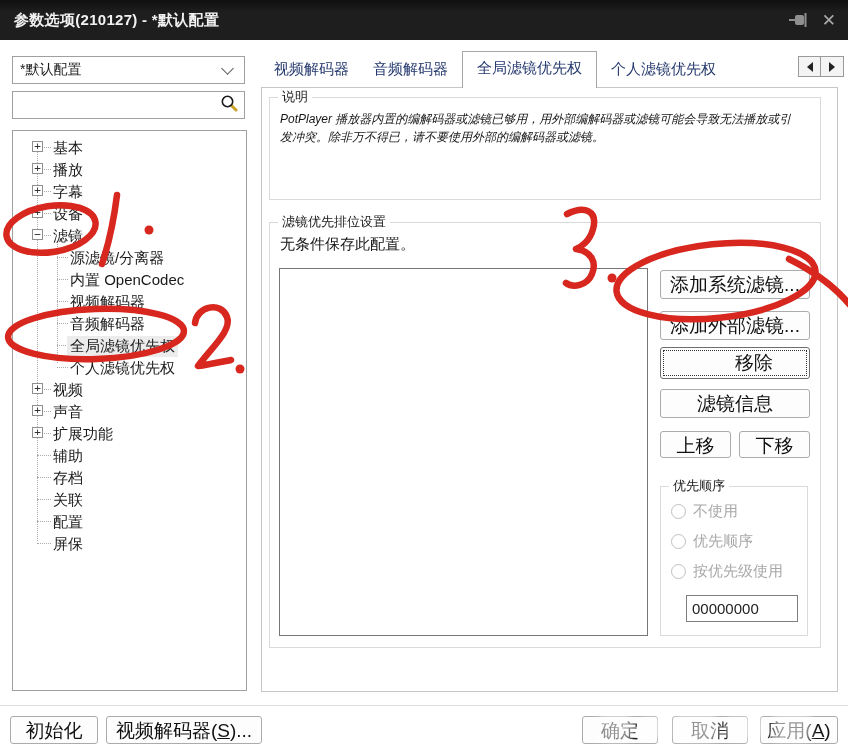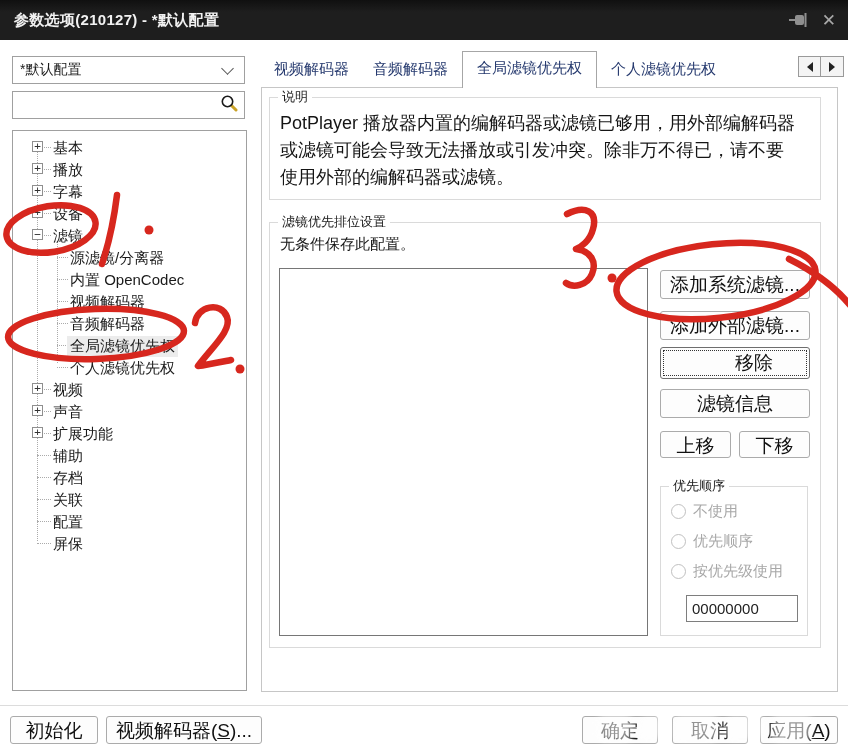--- a/index.html
+++ b/index.html
@@ -73,21 +73,21 @@
     position:absolute;left:261px;top:87px;width:577px;height:605px;box-sizing:border-box;
     border:1px solid #c6c6c6;background:#fff;z-index:1;
   }
   .groupbox{position:absolute;border:1px solid #dadada;box-sizing:border-box;}
   .groupbox .legend{
     position:absolute;top:-10px;left:8px;background:#fff;padding:0 4px;
     font-size:13px;color:#1a1a1a;white-space:nowrap;
   }
   .desc-text{
     position:absolute;left:10px;top:12px;width:520px;
-    font-size:18px;line-height:1.5;color:#151515;
+    font-size:12px;line-height:1.5;color:#151515;font-style:italic;
   }
   .note-text{position:absolute;left:10px;top:12px;font-size:15px;color:#151515;}
   .listbox{
     position:absolute;box-sizing:border-box;border:1px solid #767676;background:#fff;
   }
   .btncol button, .footer button{
     box-sizing:border-box;border:1px solid #ababab;border-radius:3px;background:#fdfdfd;
     font-size:19px;color:#111;font-family:inherit;cursor:default;
   }
   .btn-abs{position:absolute;}

